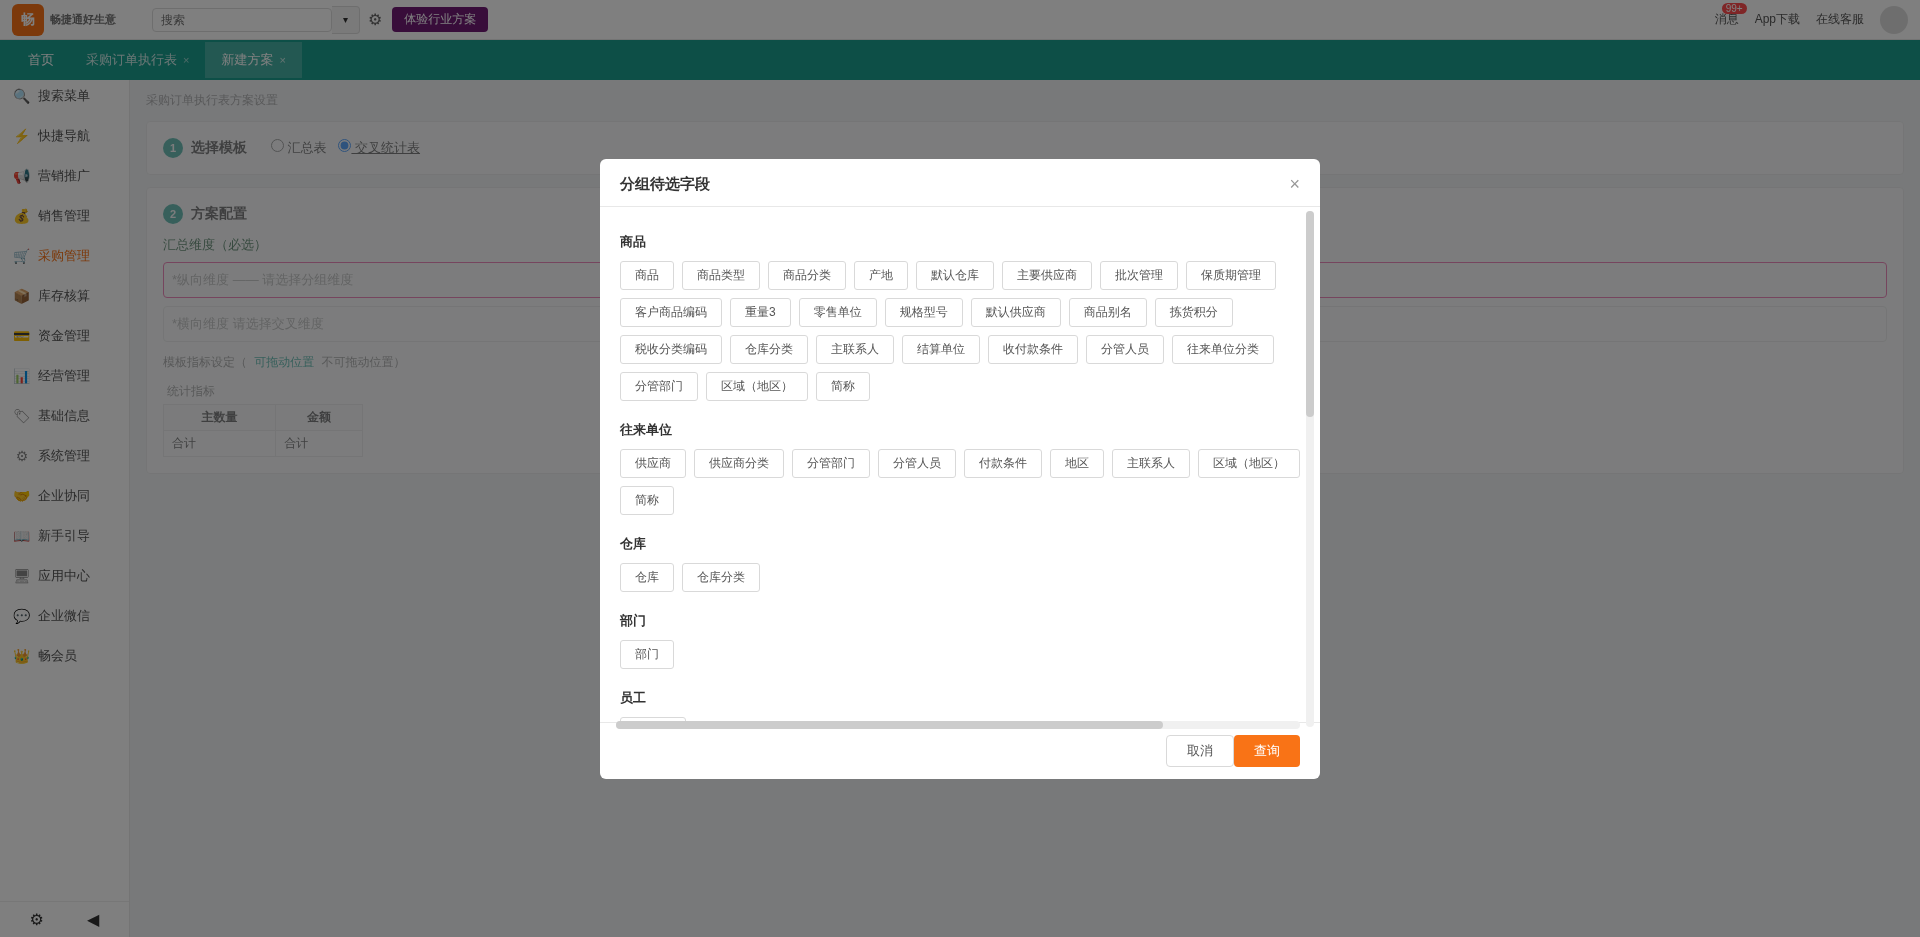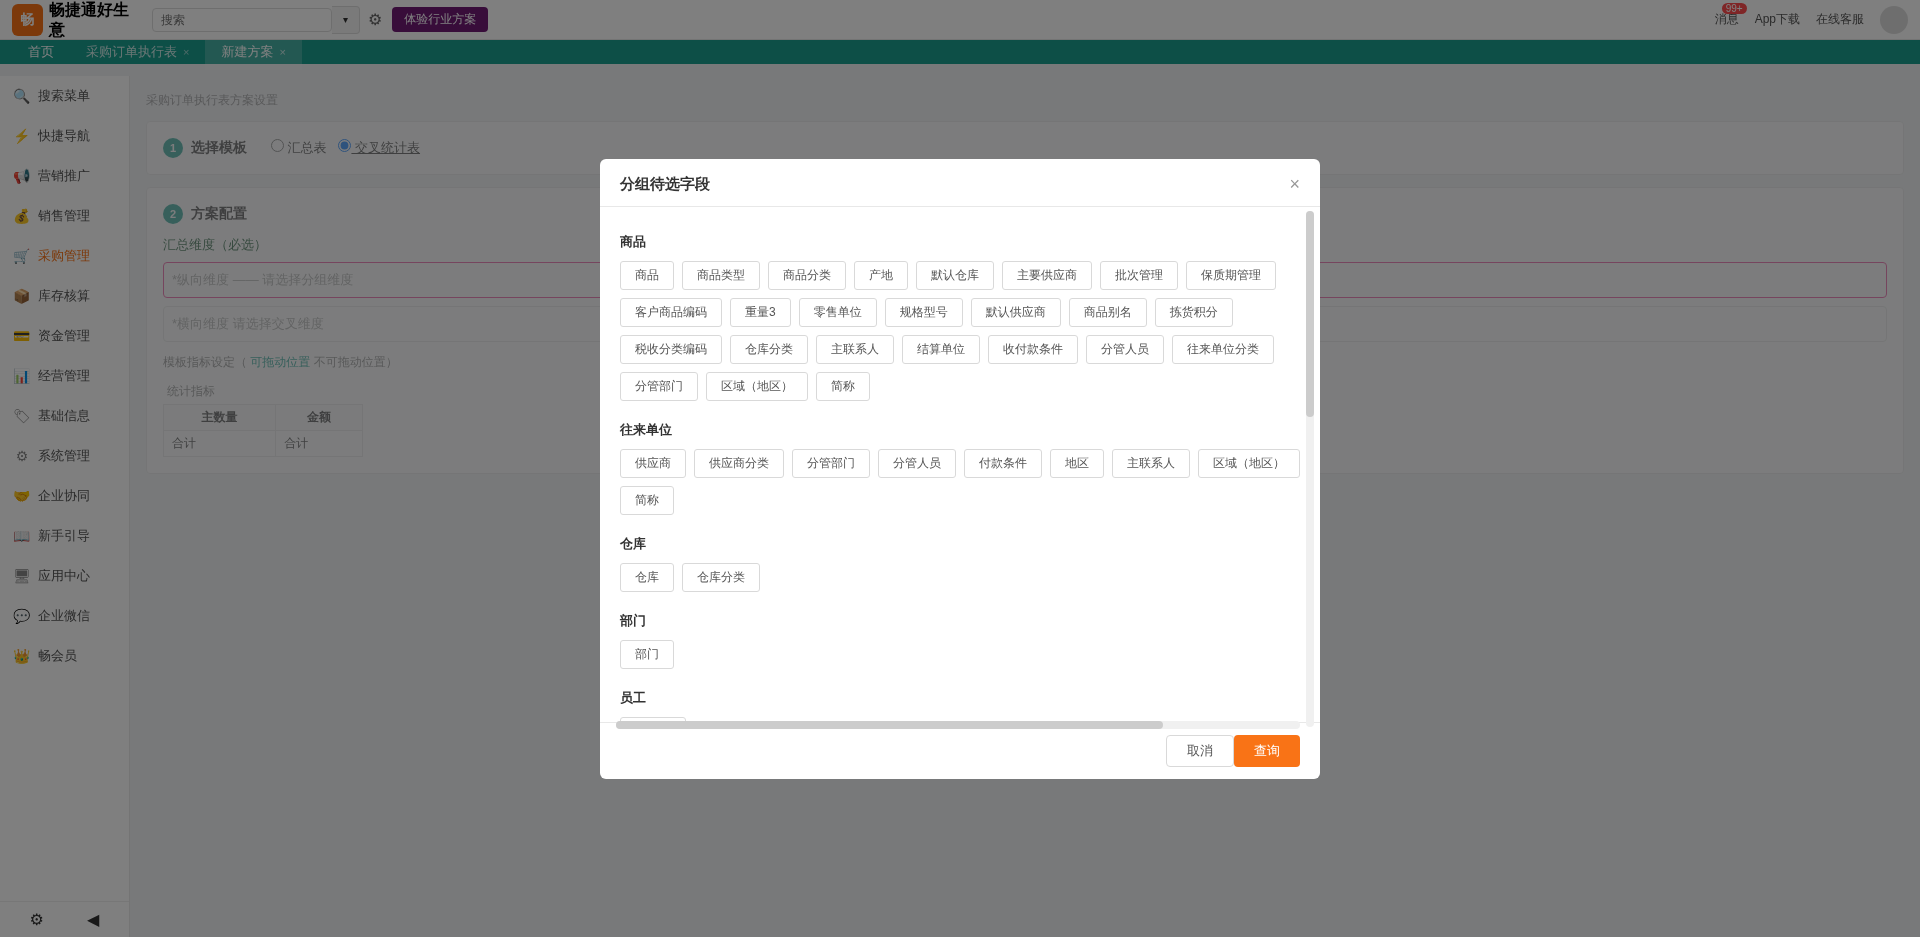--- a/index.html
+++ b/index.html
@@ -2,32 +2,32 @@
 <html><head>
   <meta charset="utf-8">
   <style>
     * { box-sizing: border-box; margin: 0; padding: 0; }
     body { font-family: 'Microsoft YaHei', sans-serif; font-size: 13px; background: #f0f2f5; color: #333; overflow: hidden; }
 
     
     .topbar { height: 40px; background: #fff; display: flex; align-items: center; padding: 0 12px; border-bottom: 1px solid #e8e8e8; position: fixed; top: 0; left: 0; right: 0; z-index: 100; }
     .logo-area { display: flex; align-items: center; width: 130px; }
     .logo-icon { width: 32px; height: 32px; background: #f97316; border-radius: 6px; display: flex; align-items: center; justify-content: center; color: white; font-weight: bold; font-size: 14px; margin-right: 6px; }
-    .logo-text { font-size: 16px; color: #000000; font-weight: bold; line-height: 1.2; }
+    .logo-text { font-size: 11px; color: #737373; font-weight: bold; line-height: 1.2; }
     .search-bar { display: flex; align-items: center; margin-left: 10px; }
     .search-input { width: 180px; height: 24px; border: 1px solid #ddd; border-radius: 4px; padding: 0 8px; font-size: 12px; outline: none; }
     .search-dropdown { width: 28px; height: 28px; border: 1px solid #ddd; border-left: none; border-radius: 0 4px 4px 0; background: #f5f5f5; cursor: pointer; display: flex; align-items: center; justify-content: center; font-size: 10px; }
     .settings-icon { margin-left: 8px; cursor: pointer; color: #666; font-size: 16px; }
     .experience-btn { margin-left: 10px; background: #701a75; color: white; border: none; border-radius: 4px; padding: 4px 12px; cursor: pointer; font-size: 12px; }
     .topbar-right { margin-left: auto; display: flex; align-items: center; gap: 16px; font-size: 12px; color: #555; }
     .notification-badge { position: relative; display: inline-block; }
     .badge { position: absolute; top: -8px; right: -8px; background: #ff4d4f; color: white; border-radius: 10px; font-size: 10px; padding: 0 4px; min-width: 16px; text-align: center; }
 
     
-    .nav-tabs { height: 24px; background: #1a9e8f; display: flex; align-items: center; padding: 0 12px; position: fixed; top: 40px; left: 0; right: 0; z-index: 99; }
+    .nav-tabs { height: 40px; background: #1a9e8f; display: flex; align-items: center; padding: 0 12px; position: fixed; top: 40px; left: 0; right: 0; z-index: 99; }
     .nav-tab { height: 36px; padding: 0 16px; display: flex; align-items: center; color: rgba(255,255,255,0.8); font-size: 13px; cursor: pointer; position: relative; }
     .nav-tab.active { background: rgba(255,255,255,0.2); color: white; }
     .nav-tab .close-x { margin-left: 6px; font-size: 11px; opacity: 0.7; }
     .nav-tab-home { color: white; }
 
     
     .sidebar { position: fixed; top: 76px; left: 0; width: 130px; bottom: 0; background: #fff; border-right: 1px solid #e8e8e8; overflow-y: auto; z-index: 98; }
     .sidebar-item { display: flex; align-items: center; padding: 10px 12px; cursor: pointer; color: #555; font-size: 13px; }
     .sidebar-item .s-icon { width: 20px; height: 20px; margin-right: 6px; display: flex; align-items: center; justify-content: center; font-size: 14px; color: #888; }
     .sidebar-item.active { color: #f97316; }
@@ -184,21 +184,21 @@
     </div>
   </div>
   <div class="step-section">
     <div class="step-title">
       <span class="step-badge">2</span>
       <span>方案配置</span>
     </div>
     <div style="margin-top:12px;font-size:13px;color:#14532d;">汇总维度（必选）</div>
     <div style="margin-top:8px;padding:8px;border:1px solid #ec4899;border-radius:4px;color:#aaa;font-size:13px;">*纵向维度 —— 请选择分组维度</div>
     <div style="margin-top:8px;padding:8px;border:1px solid #e8e8e8;border-radius:4px;color:#aaa;font-size:13px;">*横向维度 请选择交叉维度</div>
-    <div style="margin-top:12px;font-size:12px;color:#888;">
+    <div style="margin-top:12px;font-size:12px;color:#888;font-family:Liberation Mono, monospace;">
       <span>模板指标设定（</span>
       <span style="color:#1a9e8f;">可拖动位置</span>
       <span>不可拖动位置）</span>
     </div>
     <div style="margin-top:8px;">
       <div style="font-size:12px;color:#888;padding:4px;">统计指标</div>
       <table style="border-collapse:collapse;width:200px;font-size:12px;border:1px solid #e8e8e8;">
         <thead>
           <tr>
             <th style="border:1px solid #e8e8e8;padding:4px 8px;background:#fafafa;">主数量</th>

